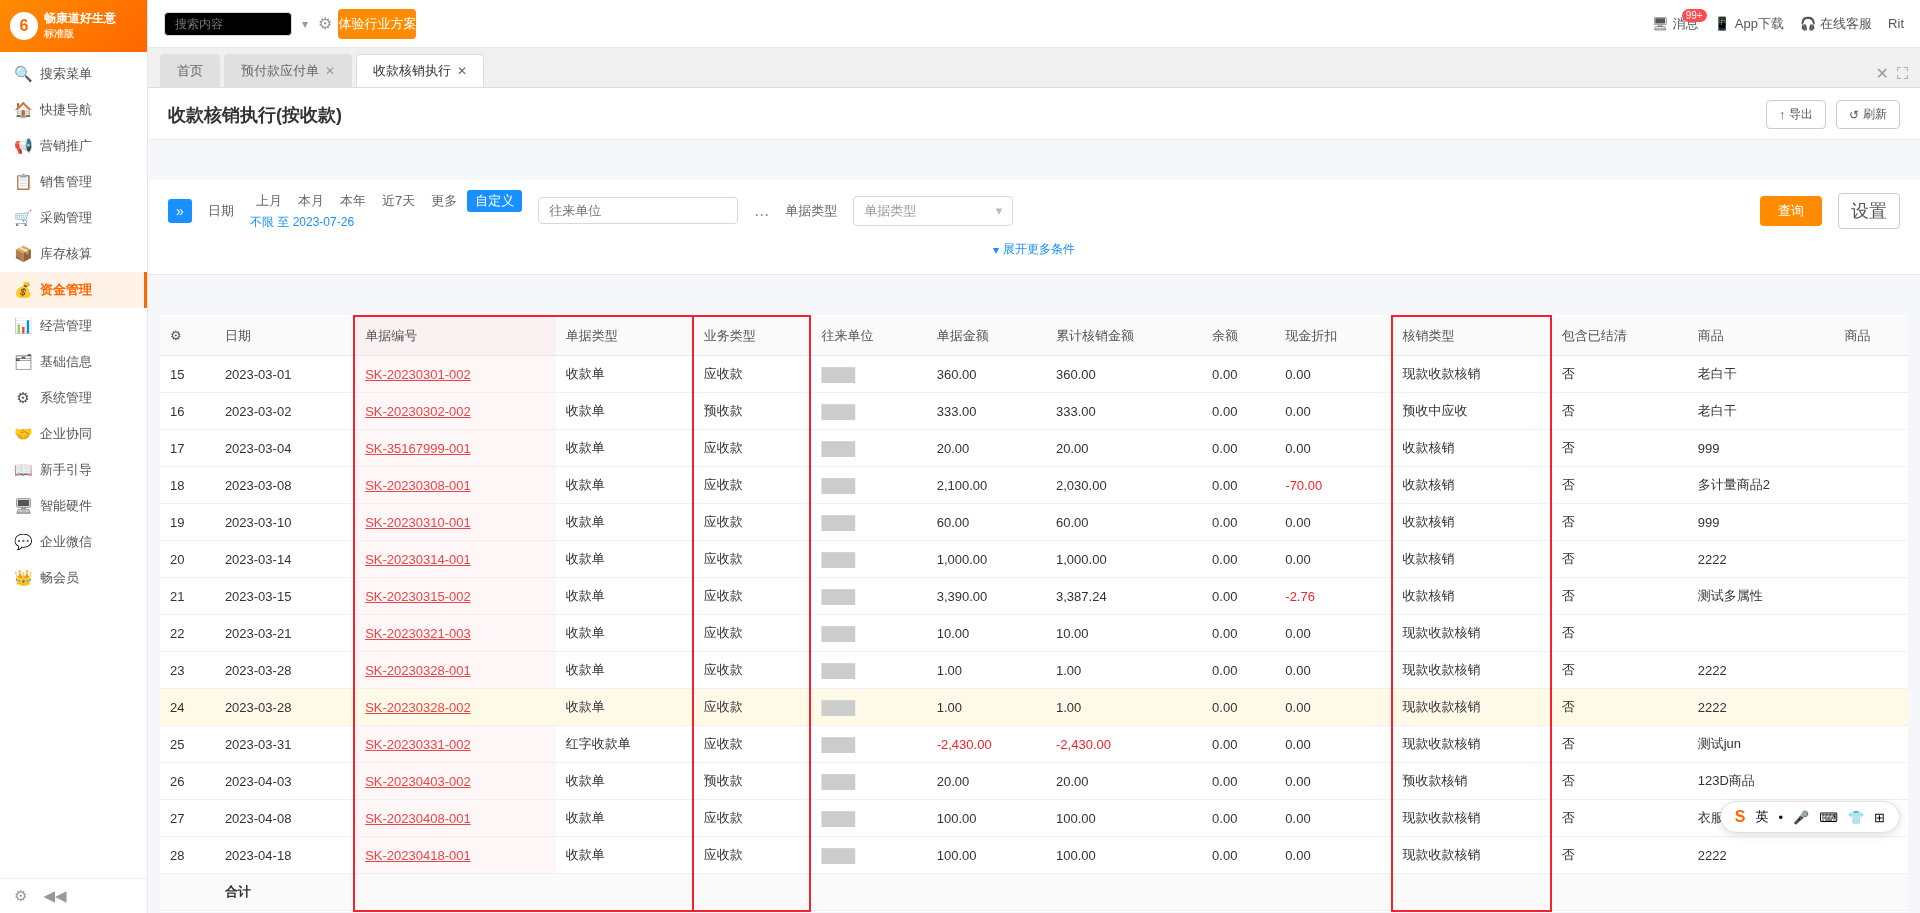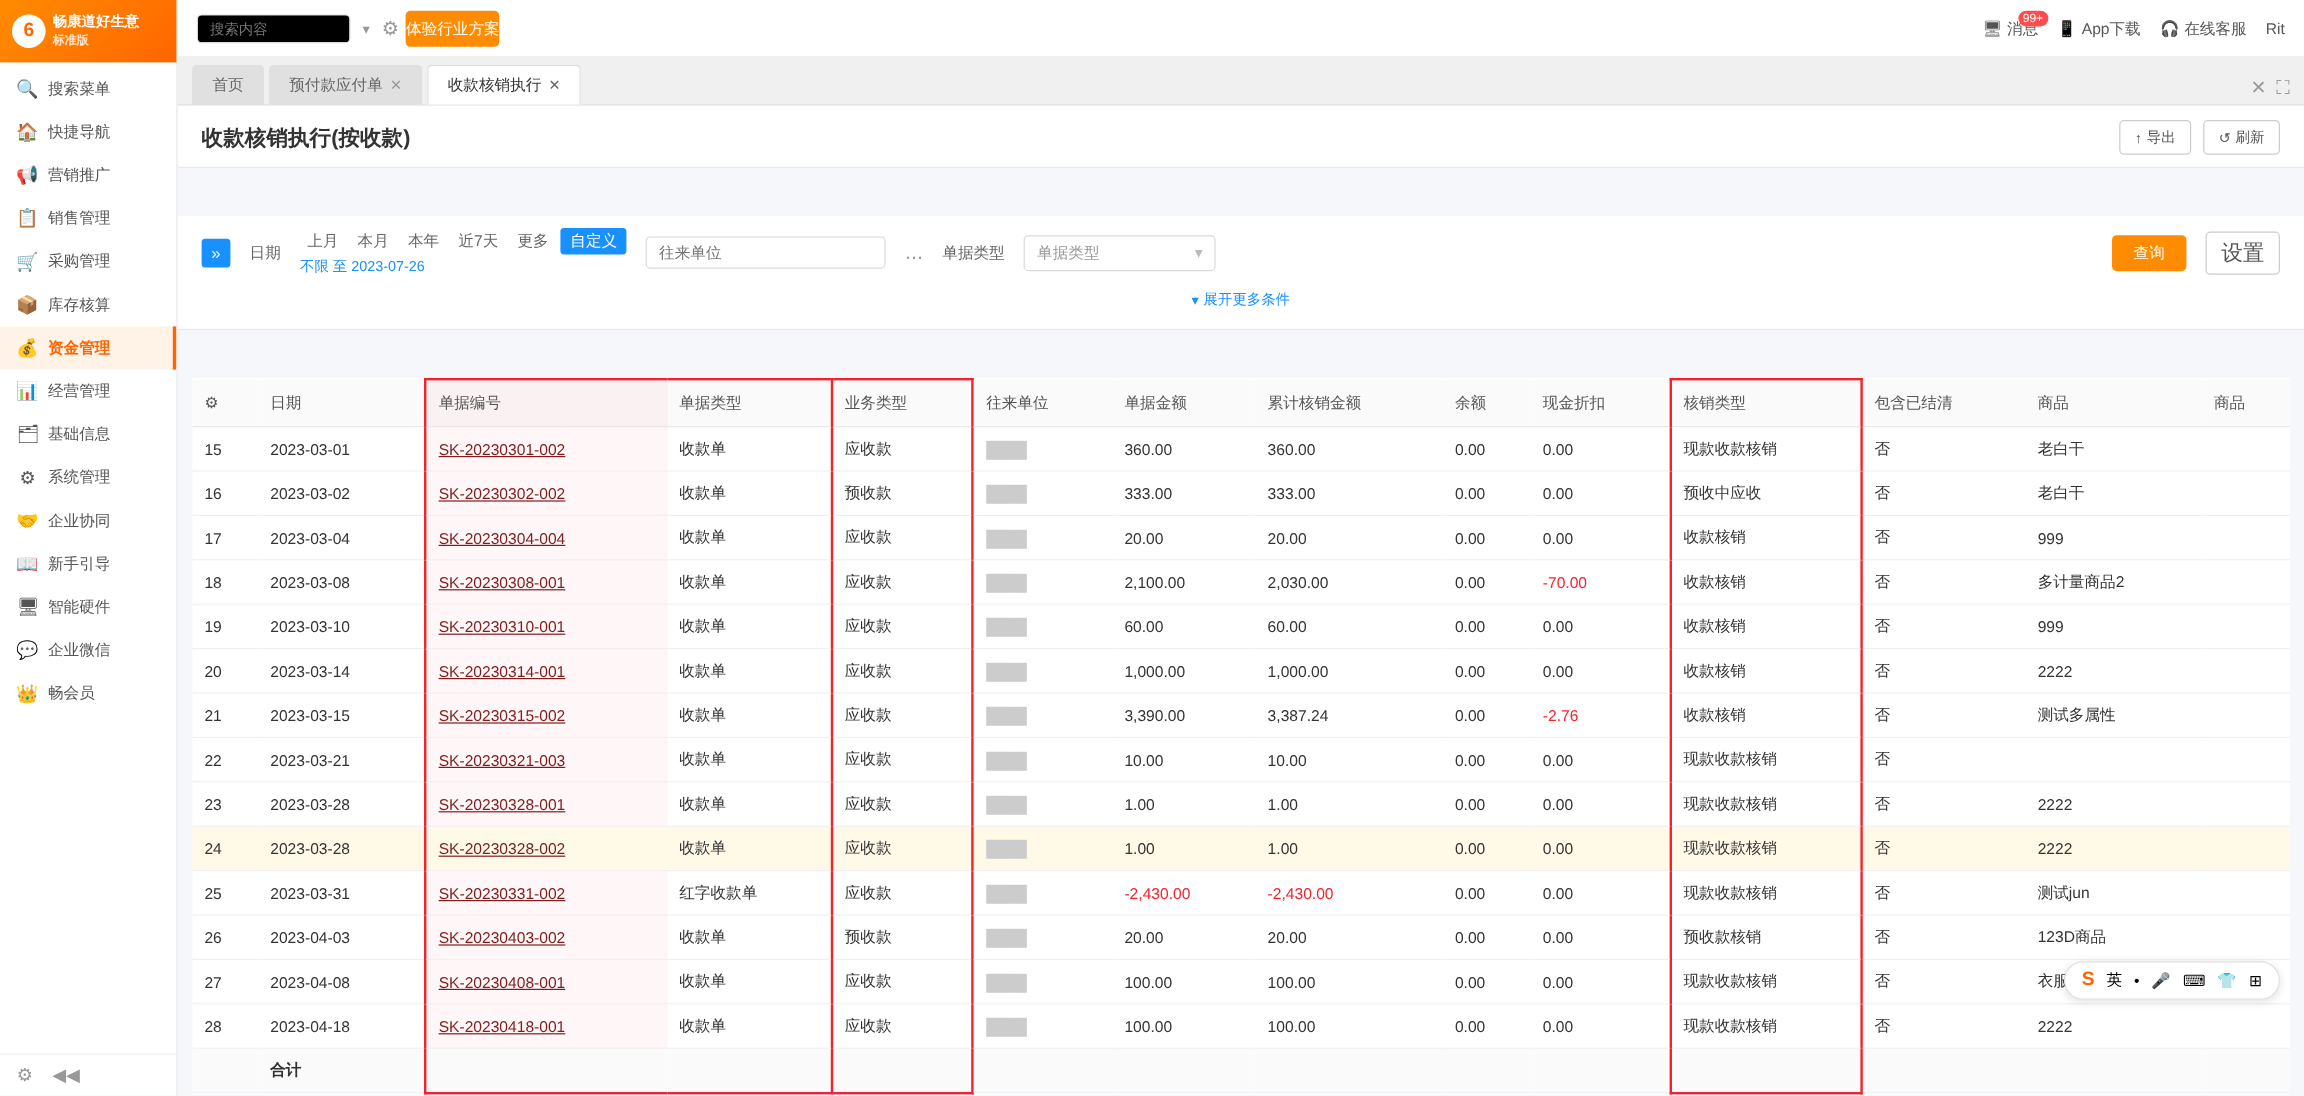--- a/index.html
+++ b/index.html
@@ -286,21 +286,21 @@
       border-bottom: 1px solid #e8e8e8;
       white-space: nowrap;
     }
     td {
       padding: 9px 10px;
       color: #333;
       border-bottom: 1px solid #f0f0f0;
       white-space: nowrap;
     }
     tr.highlighted td { background: #fff9e8; }
-    .link-text { color: #7f1d1d; cursor: pointer; text-decoration: underline; }
+    .link-text { color: #ef4444; cursor: pointer; text-decoration: underline; }
     .red-text { color: #f5222d; }
 
     .table-footer td { font-weight: bold; background: #fafafa; }
 
     
     ::-webkit-scrollbar { width: 6px; height: 6px; }
     ::-webkit-scrollbar-track { background: #f1f1f1; }
     ::-webkit-scrollbar-thumb { background: #ccc; border-radius: 3px; }
 
     
@@ -577,21 +577,21 @@
               <td>0.00</td>
               <td>0.00</td>
               <td class="col-cancel-start col-cancel-end">预收中应收</td>
               <td>否</td>
               <td>老白干</td>
               <td></td>
             </tr>
             <tr>
               <td>17</td>
               <td>2023-03-04</td>
-              <td class="col-sn"><a class="link-text" href="#">SK-20230304-004</a></td>
+              <td class="col-sn"><a class="link-text" href="#">SK-35167999-001</a></td>
               <td class="col-sn-end">收款单</td>
               <td class="col-biz-start col-biz-end">应收款</td>
               <td style="color: rgb(204, 204, 204); letter-spacing: -1px;">████</td>
               <td>20.00</td>
               <td>20.00</td>
               <td>0.00</td>
               <td>0.00</td>
               <td class="col-cancel-start col-cancel-end">收款核销</td>
               <td>否</td>
               <td>999</td>

